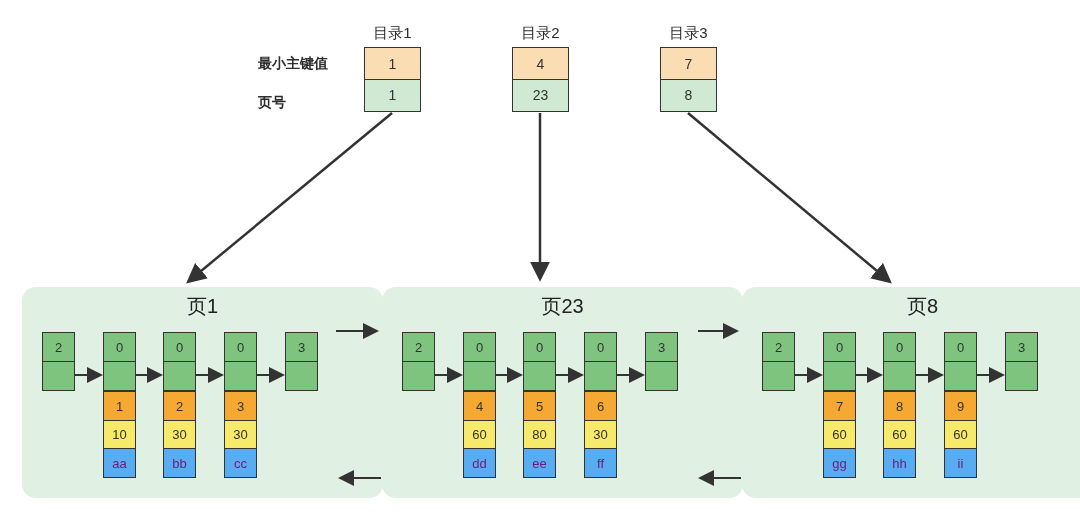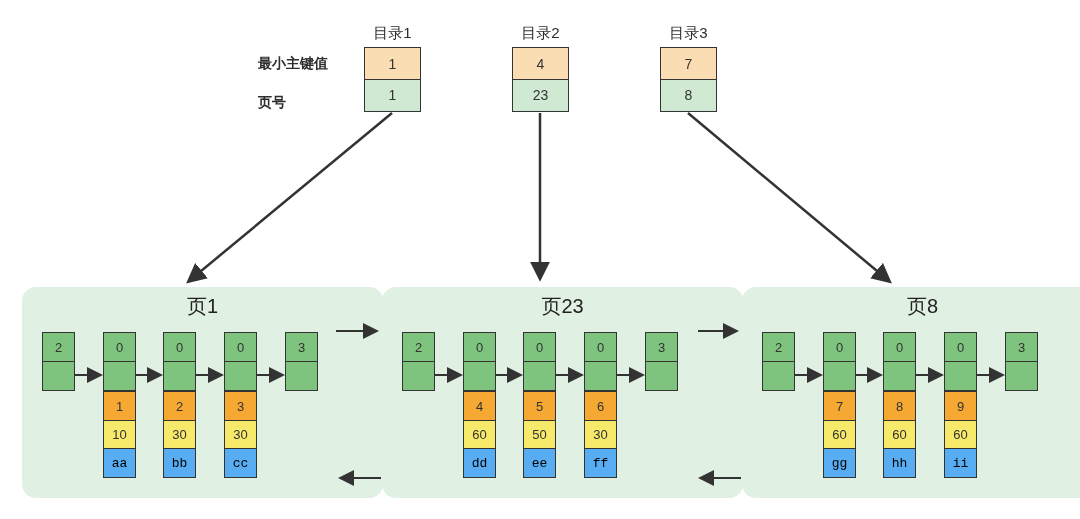--- a/index.html
+++ b/index.html
@@ -23,21 +23,21 @@
     background:var(--page-bg,#E0F0E2);z-index:1;}
   .page-title{position:absolute;top:6px;left:0;width:100%;text-align:center;
     font-size:20px;font-weight:500;color:#222;}
   .col{position:absolute;top:45px;width:33px;z-index:10;}
   .cell{box-sizing:border-box;width:33px;height:30px;border:1.5px solid #333;
     display:flex;align-items:center;justify-content:center;font-size:13px;color:#333;}
   .cell + .cell{margin-top:-1.5px;}
   .cell.green{background:var(--green,#7EC47F);}
   .cell.orange{background:var(--orange,#F5A832);margin-top:0.5px;}
   .cell.yellow{background:var(--yellow,#F7E96A);}
-  .cell.blue{background:var(--blue,#58ACF2);color:#000000;font-family:Liberation Mono, monospace;}
+  .cell.blue{background:var(--blue,#58ACF2);color:#701a75;}
 
   
   .arrows{position:absolute;left:0;top:0;width:1080px;height:519px;z-index:5;pointer-events:none;}
 </style>
 </head>
 <body>
 
 <div class="canvas">
 
   <div class="row-label" style="top:55px;">最小主键值</div>
@@ -146,21 +146,21 @@
       <div class="cell green">0</div>
       <div class="cell green"></div>
       <div class="cell orange">4</div>
       <div class="cell yellow">60</div>
       <div class="cell blue">dd</div>
     </div>
     <div class="col" style="left:141px;">
       <div class="cell green">0</div>
       <div class="cell green"></div>
       <div class="cell orange">5</div>
-      <div class="cell yellow">50</div>
+      <div class="cell yellow">80</div>
       <div class="cell blue">ee</div>
     </div>
     <div class="col" style="left:202px;">
       <div class="cell green">0</div>
       <div class="cell green"></div>
       <div class="cell orange">6</div>
       <div class="cell yellow">30</div>
       <div class="cell blue">ff</div>
     </div>
     <div class="col" style="left:263px;">

